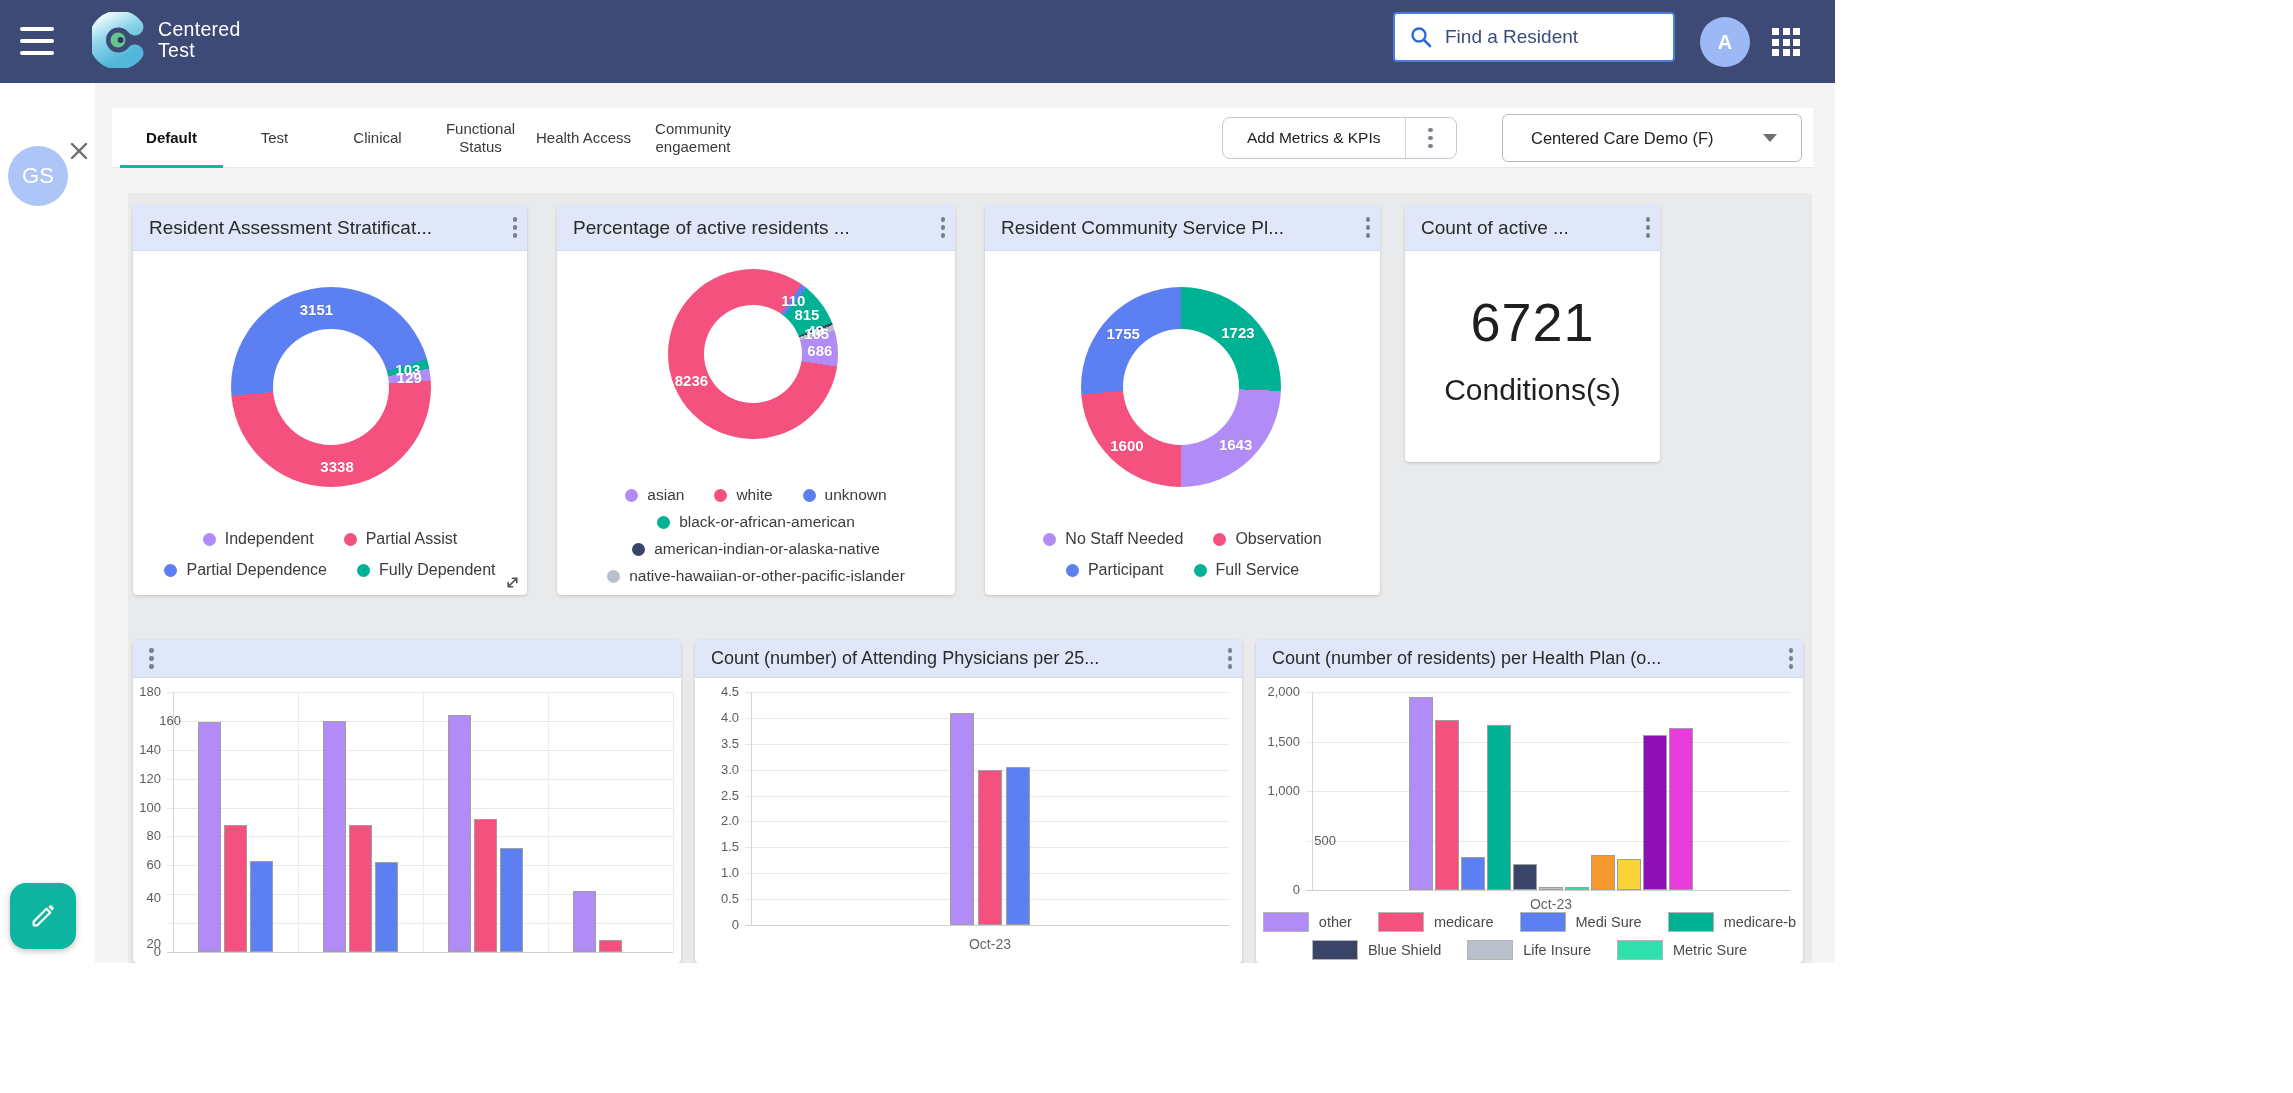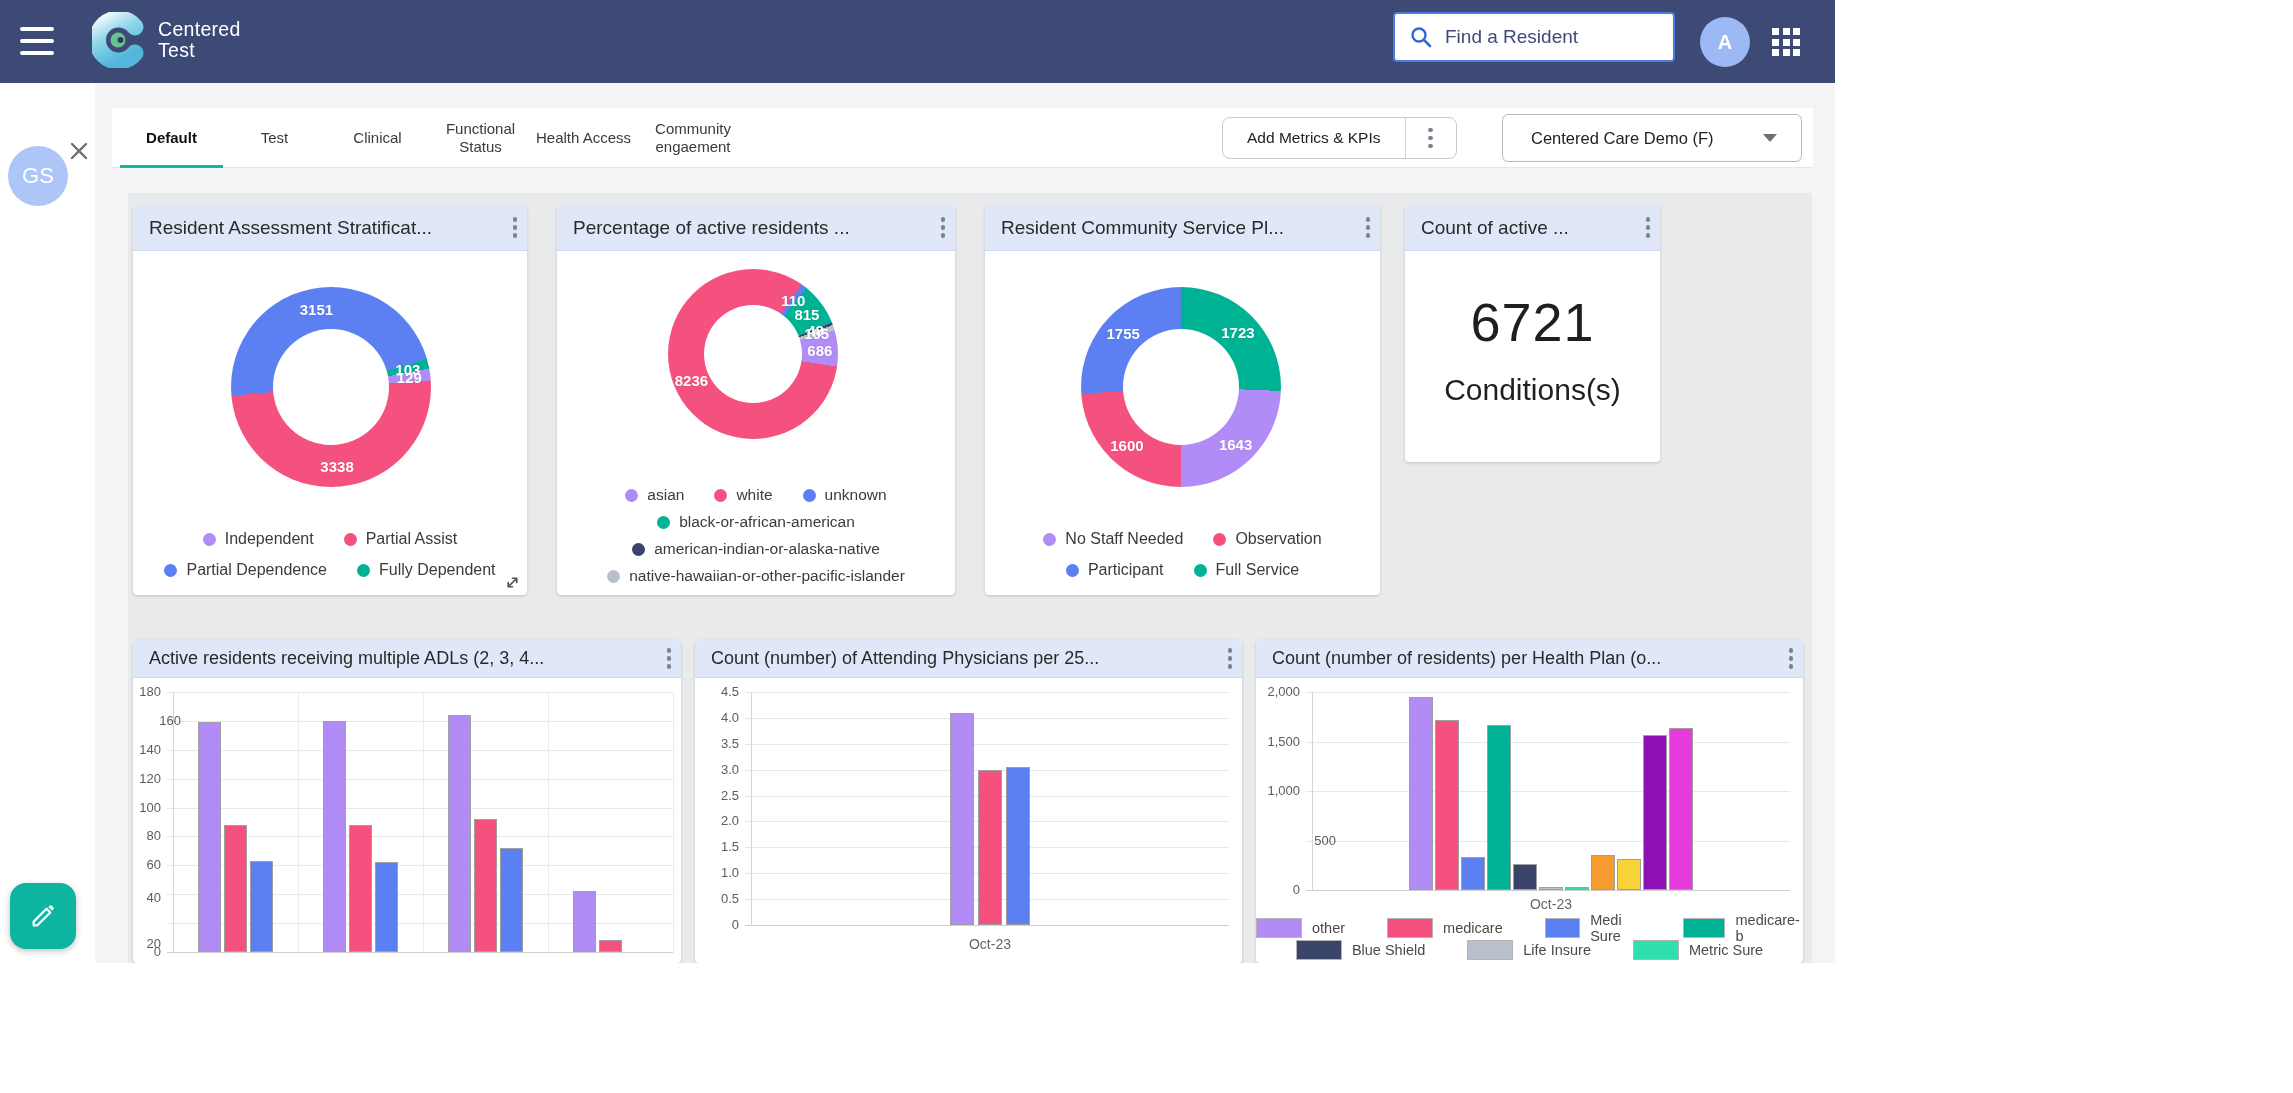--- a/index.html
+++ b/index.html
@@ -94,21 +94,21 @@
              color:#1f1f1f;font-weight:500;letter-spacing:1px;}
   .kpi-label{position:absolute;left:0;right:0;top:168px;text-align:center;font-size:30px;color:#1f1f1f;}
 
   
   .grid-h{position:absolute;height:1px;background:#e8e8e8;}
   .grid-v{position:absolute;width:1px;background:#ececec;}
   .axis-v{position:absolute;width:1px;background:#d6d6d6;}
   .ytick{position:absolute;left:0;text-align:right;font-size:13px;color:#5c5c5c;}
   .bar{position:absolute;border:1px solid #9f9f9f;box-sizing:border-box;}
   .xtick{position:absolute;text-align:center;font-size:14px;color:#666;}
-  .bar-legend-row{position:absolute;left:0;right:0;display:flex;justify-content:center;gap:42px;align-items:center;}
+  .bar-legend-row{position:absolute;left:0;right:0;display:flex;justify-content:center;gap:26px;align-items:center;}
   .bar-legend-item{display:flex;align-items:center;gap:10px;font-size:14.5px;color:#4a4a4a;cursor:pointer;}
   .bar-swatch{width:46px;height:20px;border:1px solid #b5b5b5;box-sizing:border-box;display:inline-block;}
 </style>
 </head>
 <body>
 
 <div class="stage">
 
   <header class="app-header">
     <div class="hamburger">
@@ -360,21 +360,20 @@
             <i></i>
             <i></i>
           </div>
       </div>
       <div class="kpi-value">6721</div>
       <div class="kpi-label">Conditions(s)</div>
     </article>
 
     <article class="card c4" style="position: absolute;">
       <div class="card-hd sm">
-        <span class="card-title">Active residents receiving multiple ADLs (2, 3, 4...</span>
         <div class="kebab">
             <i></i>
             <i></i>
             <i></i>
           </div>
       </div>
       <div></div>
     <div class="grid-h" style="left: 34px; width: 506px; top: 312px; background: rgb(207, 207, 207);"></div>
         <div class="ytick" style="width: 28px; top: 304px;">0</div>
         <div class="grid-h" style="left: 34px; width: 506px; top: 283.111px;"></div>

